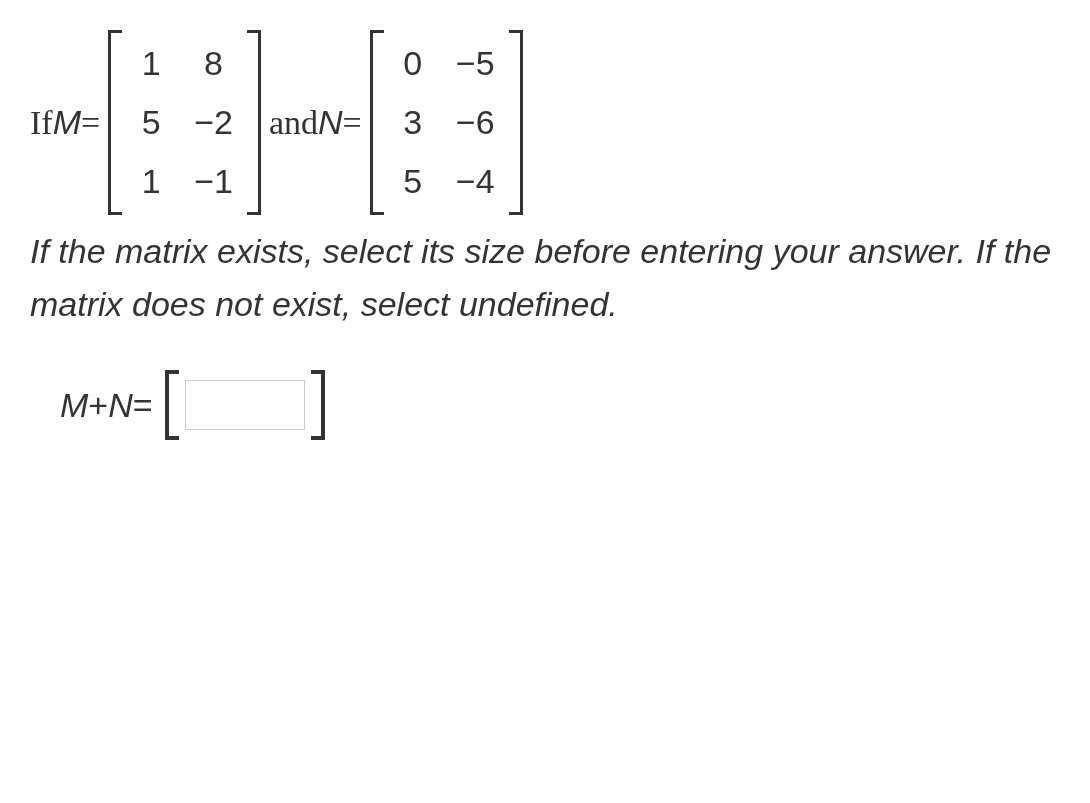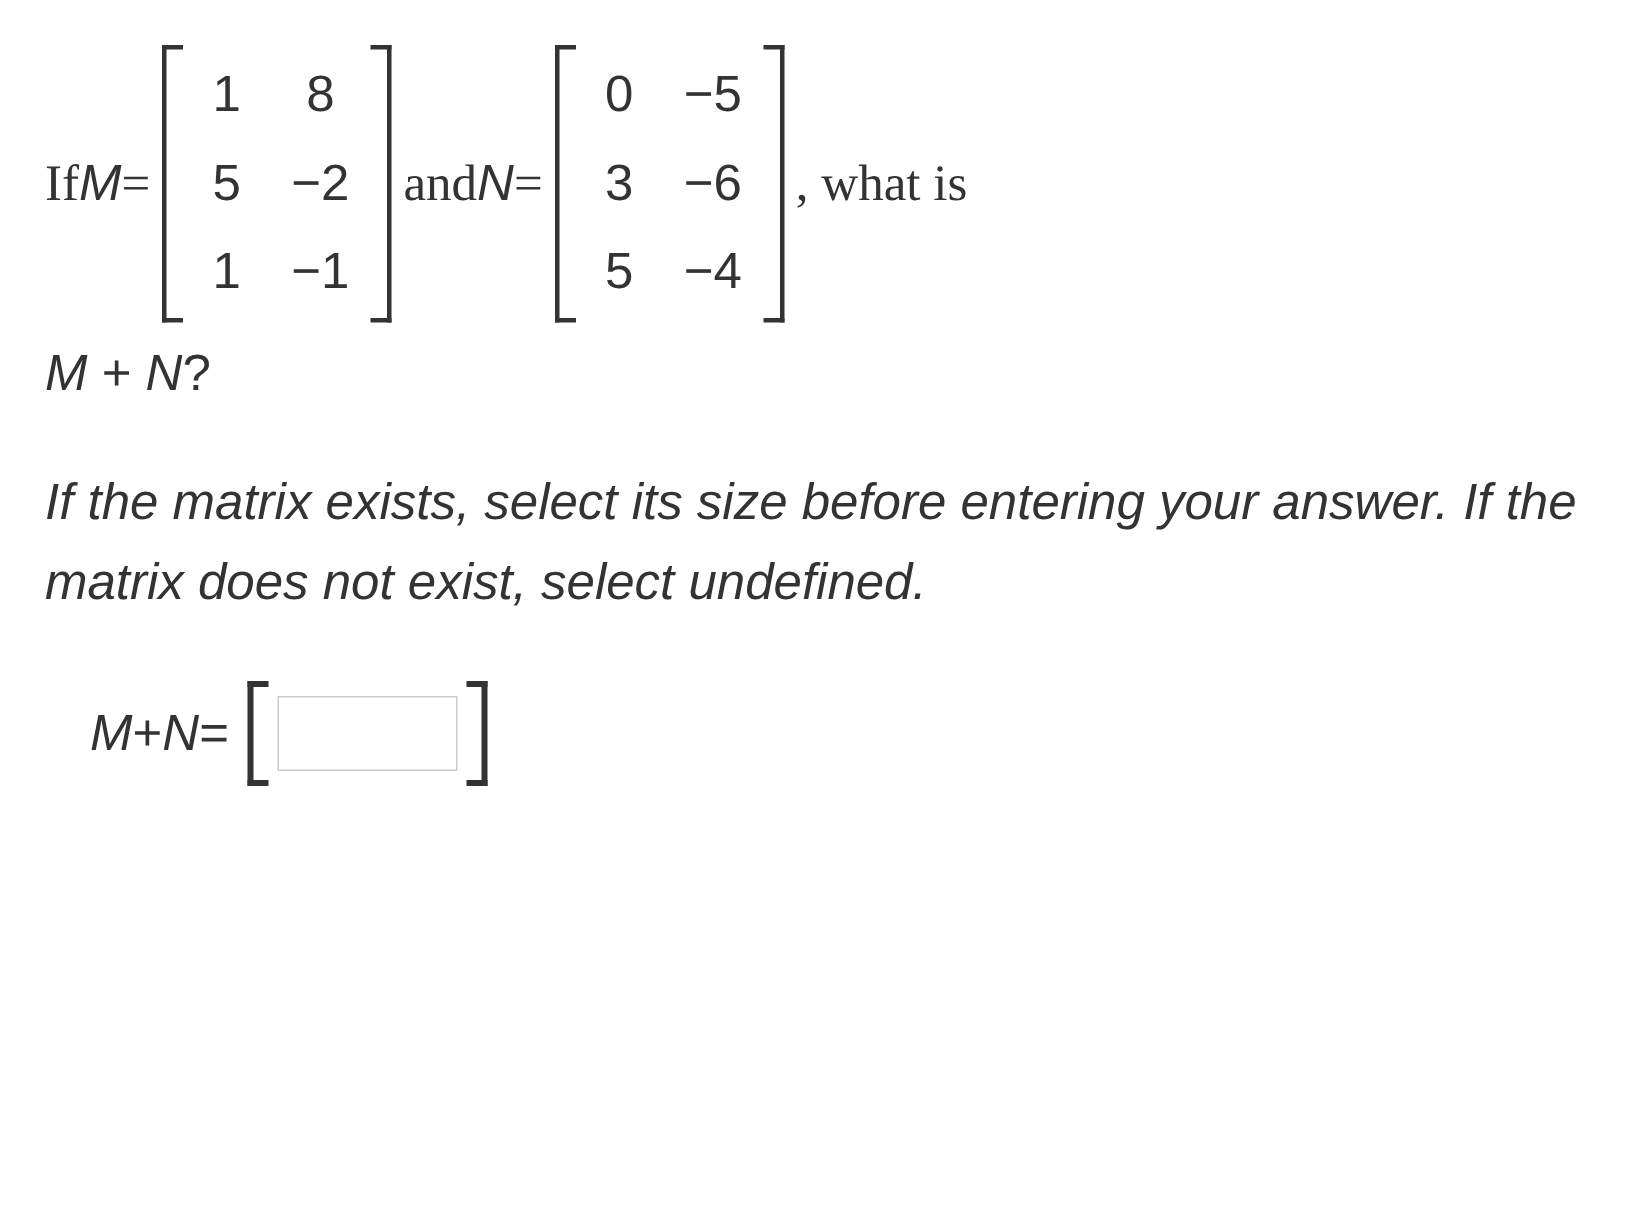--- a/index.html
+++ b/index.html
@@ -133,26 +133,22 @@
         <span class="matrix-cell">0</span>
         <span class="matrix-cell">−5</span>
         <span class="matrix-cell">3</span>
         <span class="matrix-cell">−6</span>
         <span class="matrix-cell">5</span>
         <span class="matrix-cell">−4</span>
       </span>
       <span class="bracket-right"></span>
     </span>
 
-    <span class="text-seg">, what is</span>
   </div>
 
-  <div class="question-line2">
-    <span class="italic-var">M</span><span> + </span><span class="italic-var">N</span><span>?</span>
-  </div>
 </div>
 
 <div class="instruction">If the matrix exists, select its size before entering your answer. If the matrix does not exist, select undefined.</div>
 
 <div class="answer-line">
   <span class="italic-var">M</span>
   <span> + </span>
   <span class="italic-var">N</span>
   <span> = </span>
 

